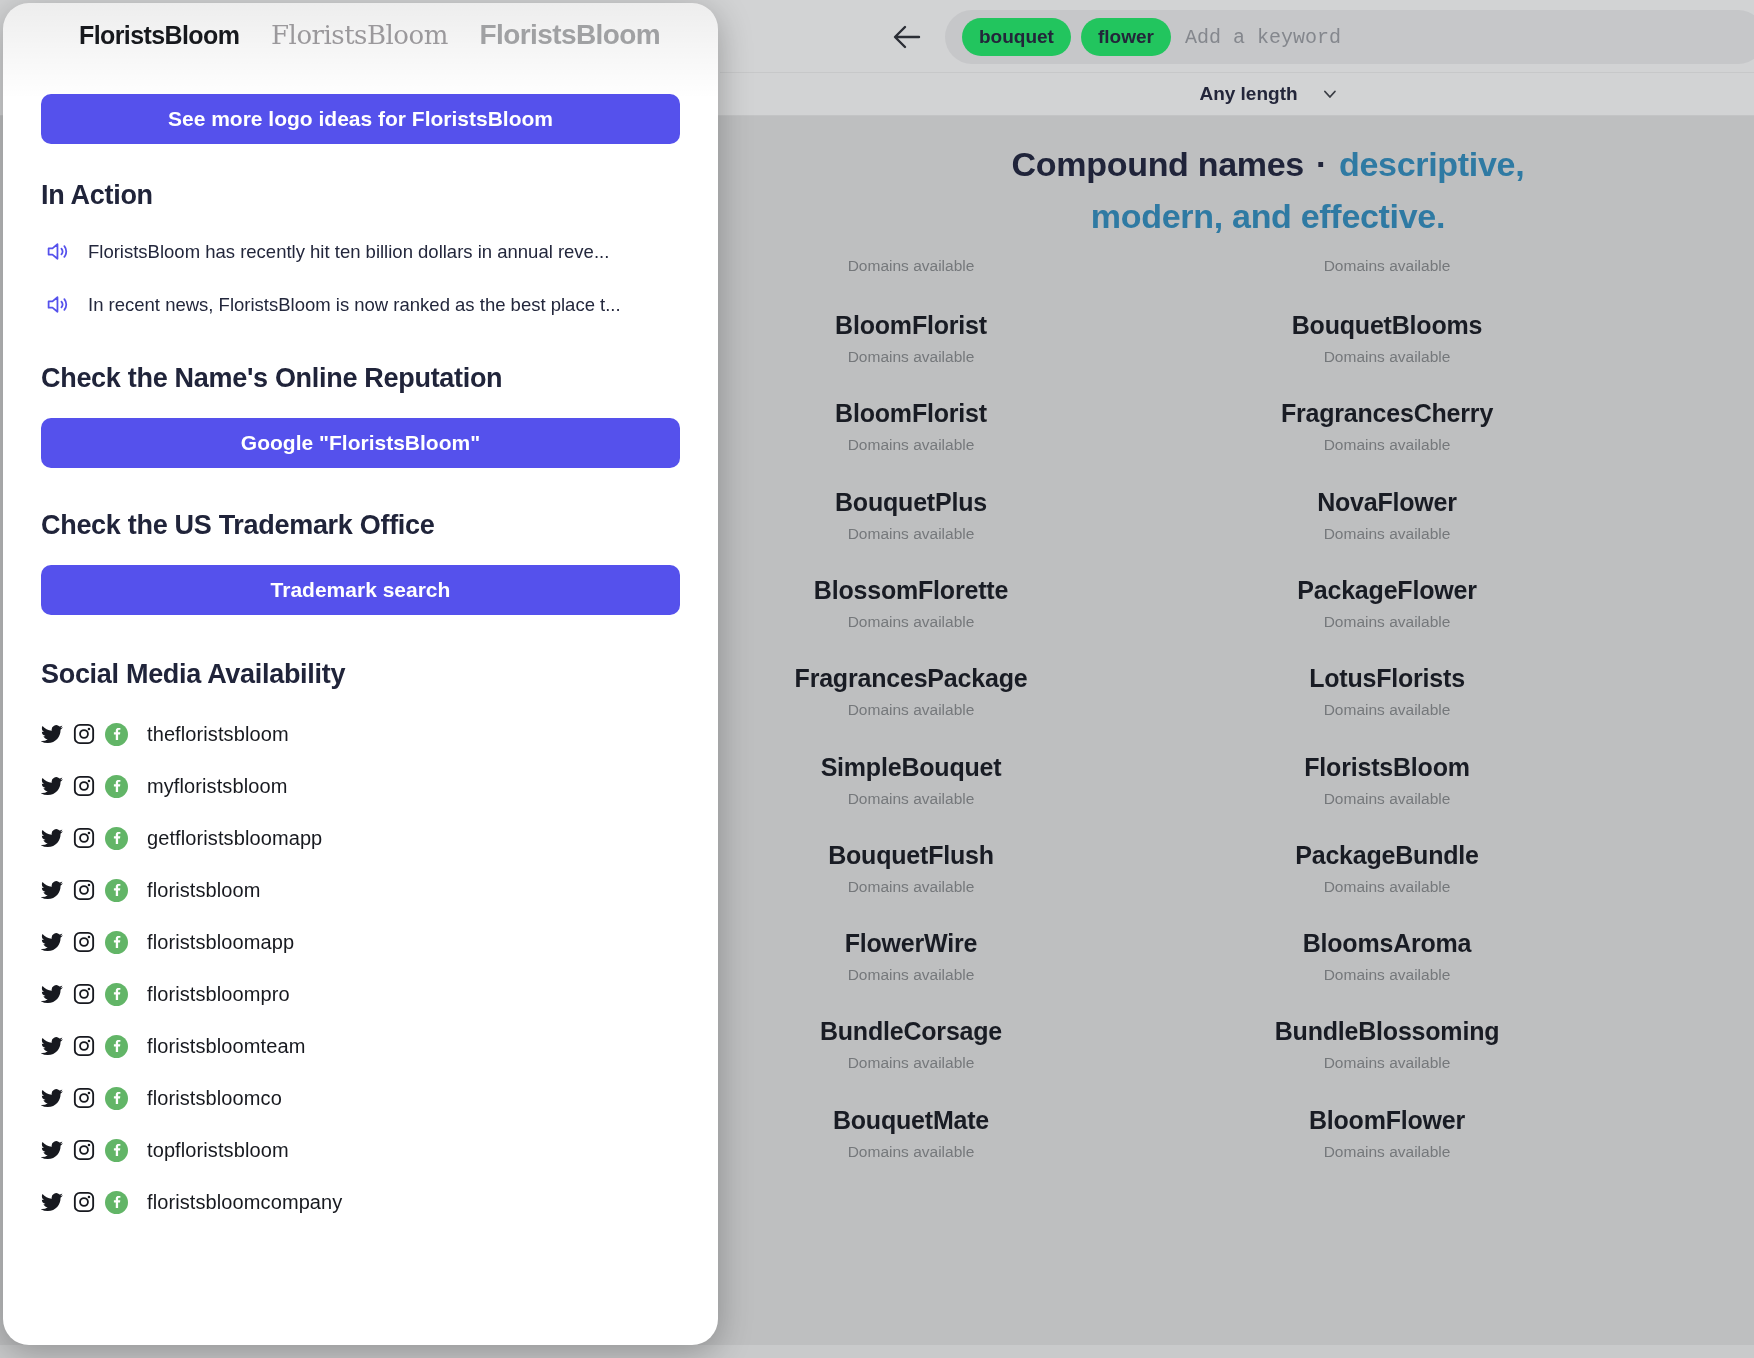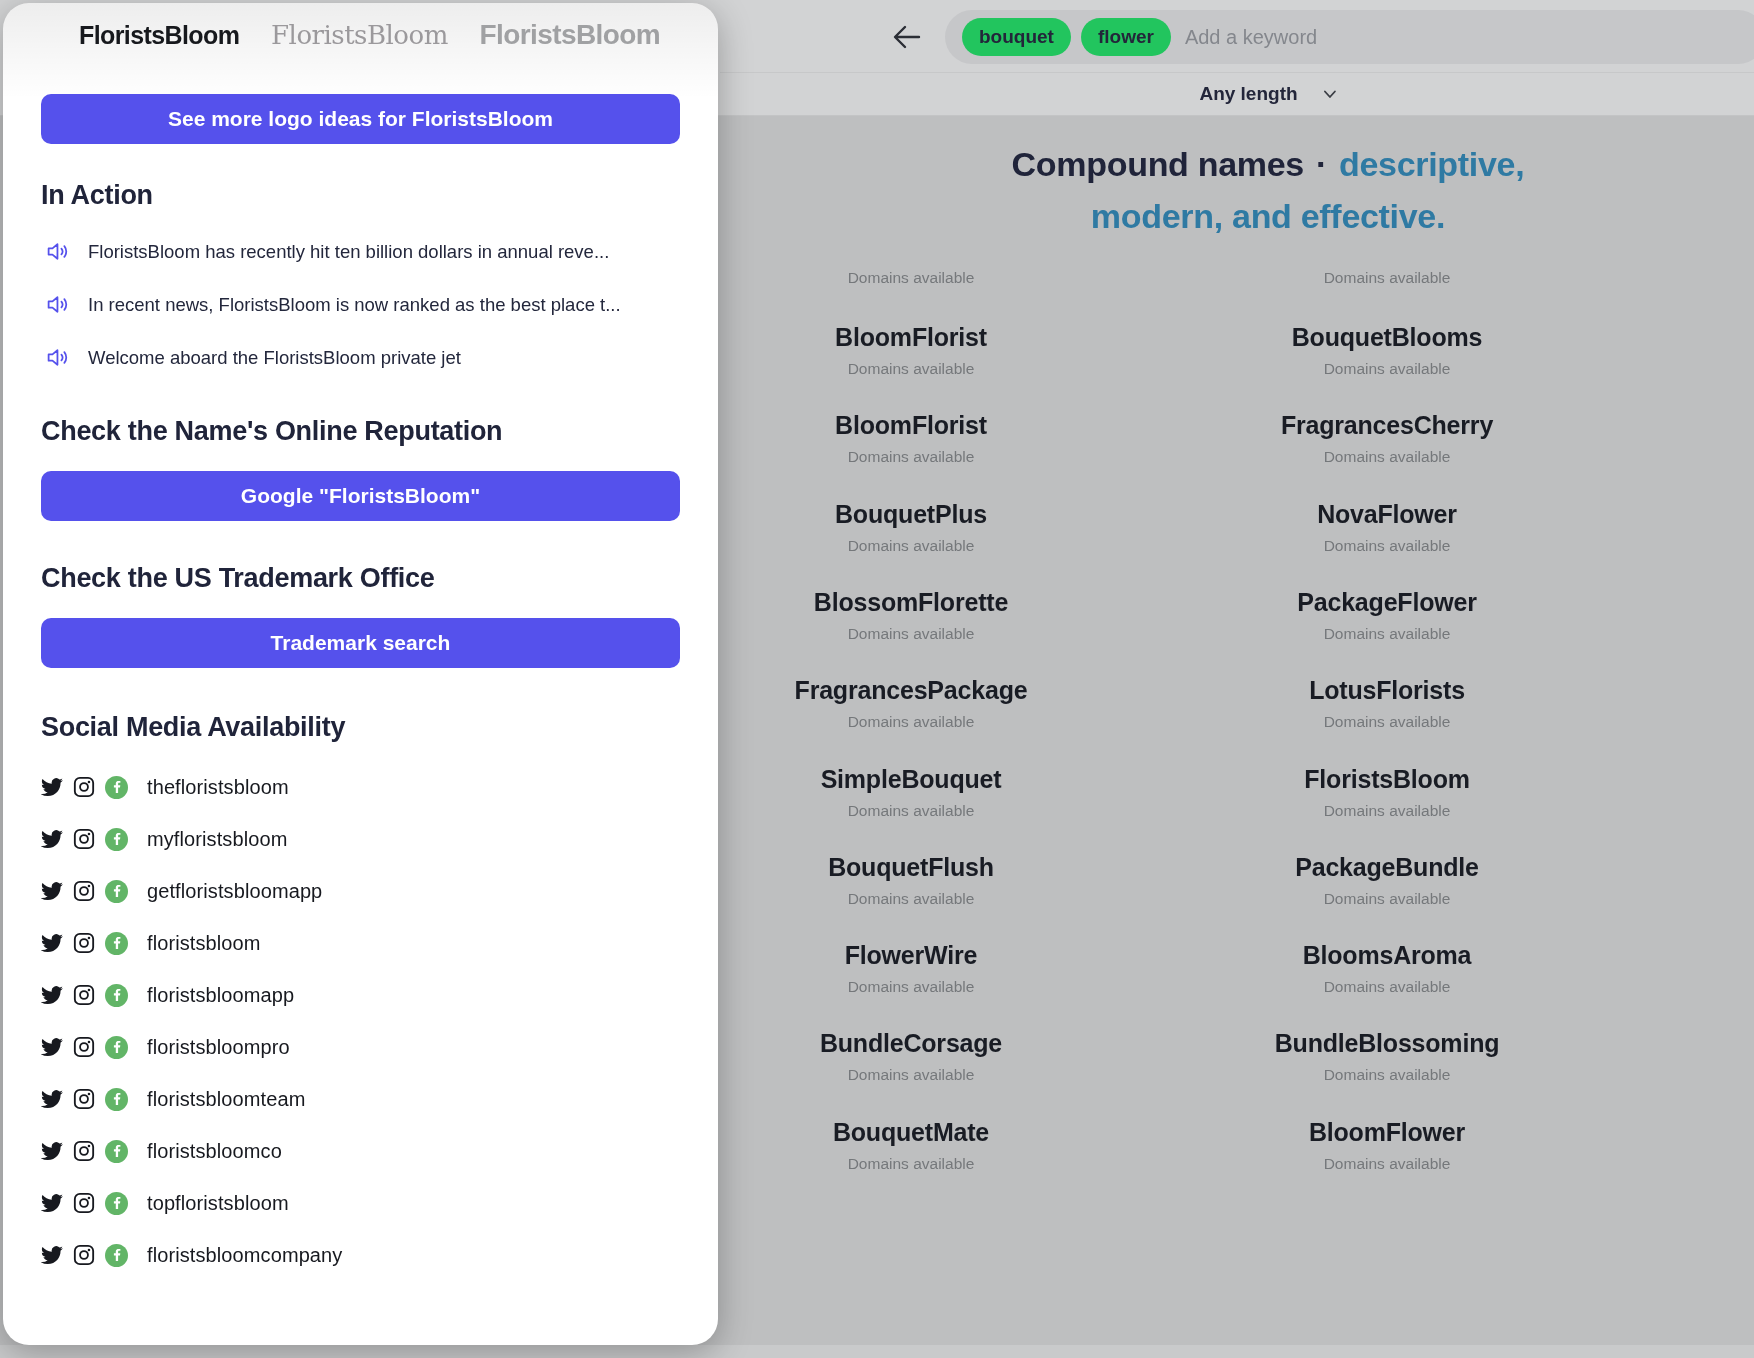--- a/index.html
+++ b/index.html
@@ -31,21 +31,21 @@
     display:flex; align-items:center; padding-left:17px;
   }
   .chip {
     background:#22c55e; border-radius:19px; height:38px;
     display:flex; align-items:center; padding:0 17px;
     font-size:19px; font-weight:600; color:#23263a; margin-right:10px;
     cursor:pointer;
   }
   .kw-input {
     background:transparent; border:none; outline:none;
-    font-family:Liberation Sans, sans-serif; font-size:20px; color:#be185d; width:360px;
+    font-family:Liberation Mono, monospace; font-size:20px; color:#be185d; width:360px;
     margin-left:4px;
   }
   .kw-input::placeholder { color:#84878d; opacity:1; }
   .length-filter {
     position:absolute; left:1268px; top:80px; transform:translateX(-50%);
     display:flex; align-items:center; gap:26px;
     font-size:19px; font-weight:600; color:#23263a; cursor:pointer;
     height:28px;
   }
 
@@ -53,21 +53,21 @@
   .results-heading {
     position:absolute; left:968px; top:138px; width:600px;
     text-align:center; font-size:34px; font-weight:800; line-height:52px;
     letter-spacing:-0.3px;
   }
   .hd-dark { color:#20243a; }
   .hd-dot  { color:#20243a; margin:0 12px; font-weight:700; }
   .hd-blue { color:#2f7aa3; }
 
   .grid-layer {
-    position:absolute; left:673px; top:12px; width:952px; height:1196px;
+    position:absolute; left:673px; top:0; width:952px; height:1196px;
   }
   .cell {
     position:absolute; width:476px; text-align:center; cursor:pointer;
   }
   .cell .nm {
     font-size:25px; font-weight:600; color:#191c24; line-height:32px;
     letter-spacing:-0.2px;
   }
   .cell .dm {
     font-size:15.5px; color:#75787b; line-height:20px; margin-top:6px;
@@ -300,30 +300,20 @@
       <div class="ia-row">
         <span class="ia-icon">
           <svg width="25" height="25" viewBox="0 0 24 24" fill="none">
             <path d="M11 5 6.2 9H2.5v6h3.7L11 19V5z" stroke="#5551ec" stroke-width="1.7" stroke-linejoin="round" stroke-linecap="round"></path>
             <path d="M14.8 9.2a4.4 4.4 0 0 1 0 5.6" stroke="#5551ec" stroke-width="1.7" stroke-linecap="round"></path>
             <path d="M17.6 6.8a8.2 8.2 0 0 1 0 10.4" stroke="#5551ec" stroke-width="1.7" stroke-linecap="round"></path>
           </svg>
         </span>
         <span class="ia-text">In recent news, FloristsBloom is now ranked as the best place t...</span>
       </div>
-      <div class="ia-row">
-        <span class="ia-icon">
-          <svg width="25" height="25" viewBox="0 0 24 24" fill="none">
-            <path d="M11 5 6.2 9H2.5v6h3.7L11 19V5z" stroke="#5551ec" stroke-width="1.7" stroke-linejoin="round" stroke-linecap="round"></path>
-            <path d="M14.8 9.2a4.4 4.4 0 0 1 0 5.6" stroke="#5551ec" stroke-width="1.7" stroke-linecap="round"></path>
-            <path d="M17.6 6.8a8.2 8.2 0 0 1 0 10.4" stroke="#5551ec" stroke-width="1.7" stroke-linecap="round"></path>
-          </svg>
-        </span>
-        <span class="ia-text">Welcome aboard the FloristsBloom private jet</span>
-      </div>
     </div>
 
     <h2 class="sec-h h-reputation">Check the Name's Online Reputation</h2>
     <button class="btn btn-google">Google "FloristsBloom"</button>
 
     <h2 class="sec-h h-trademark">Check the US Trademark Office</h2>
     <button class="btn btn-trademark">Trademark search</button>
 
     <h2 class="sec-h h-social">Social Media Availability</h2>
 

